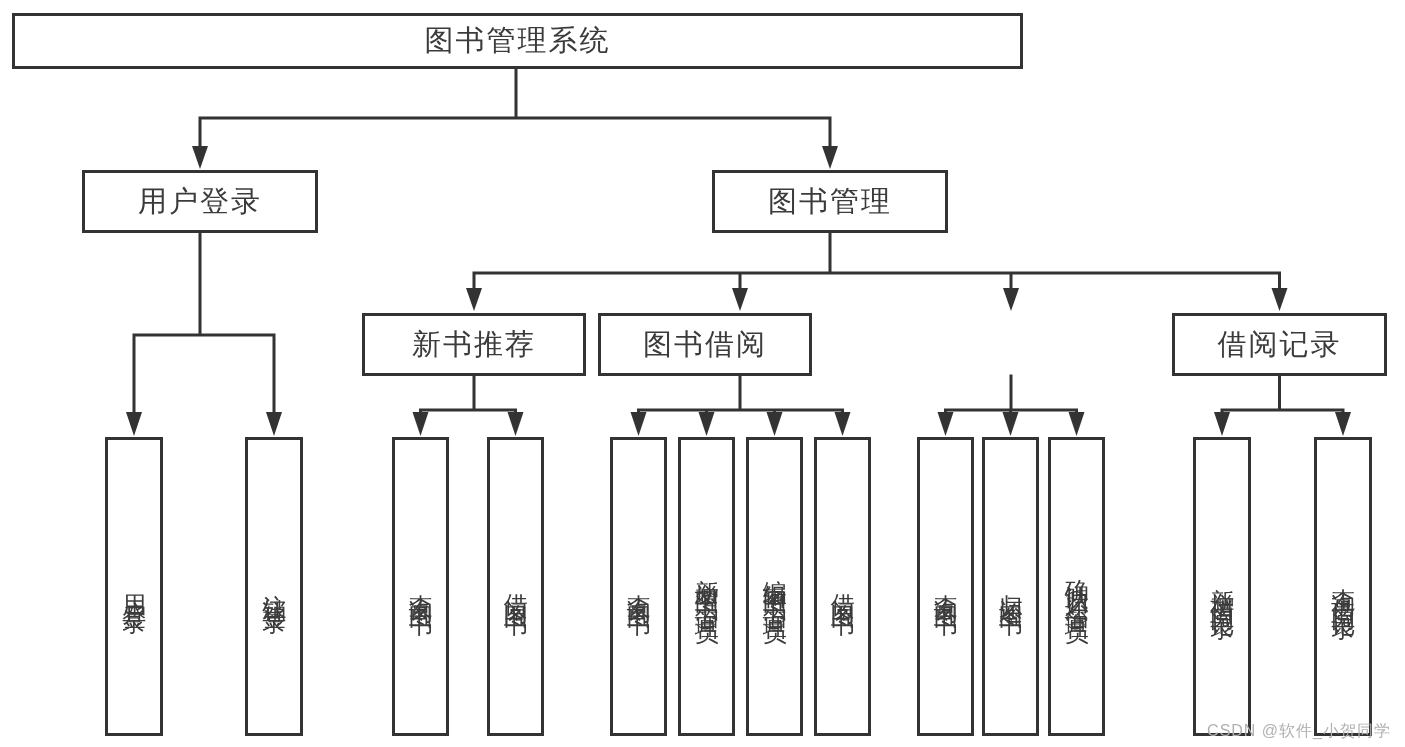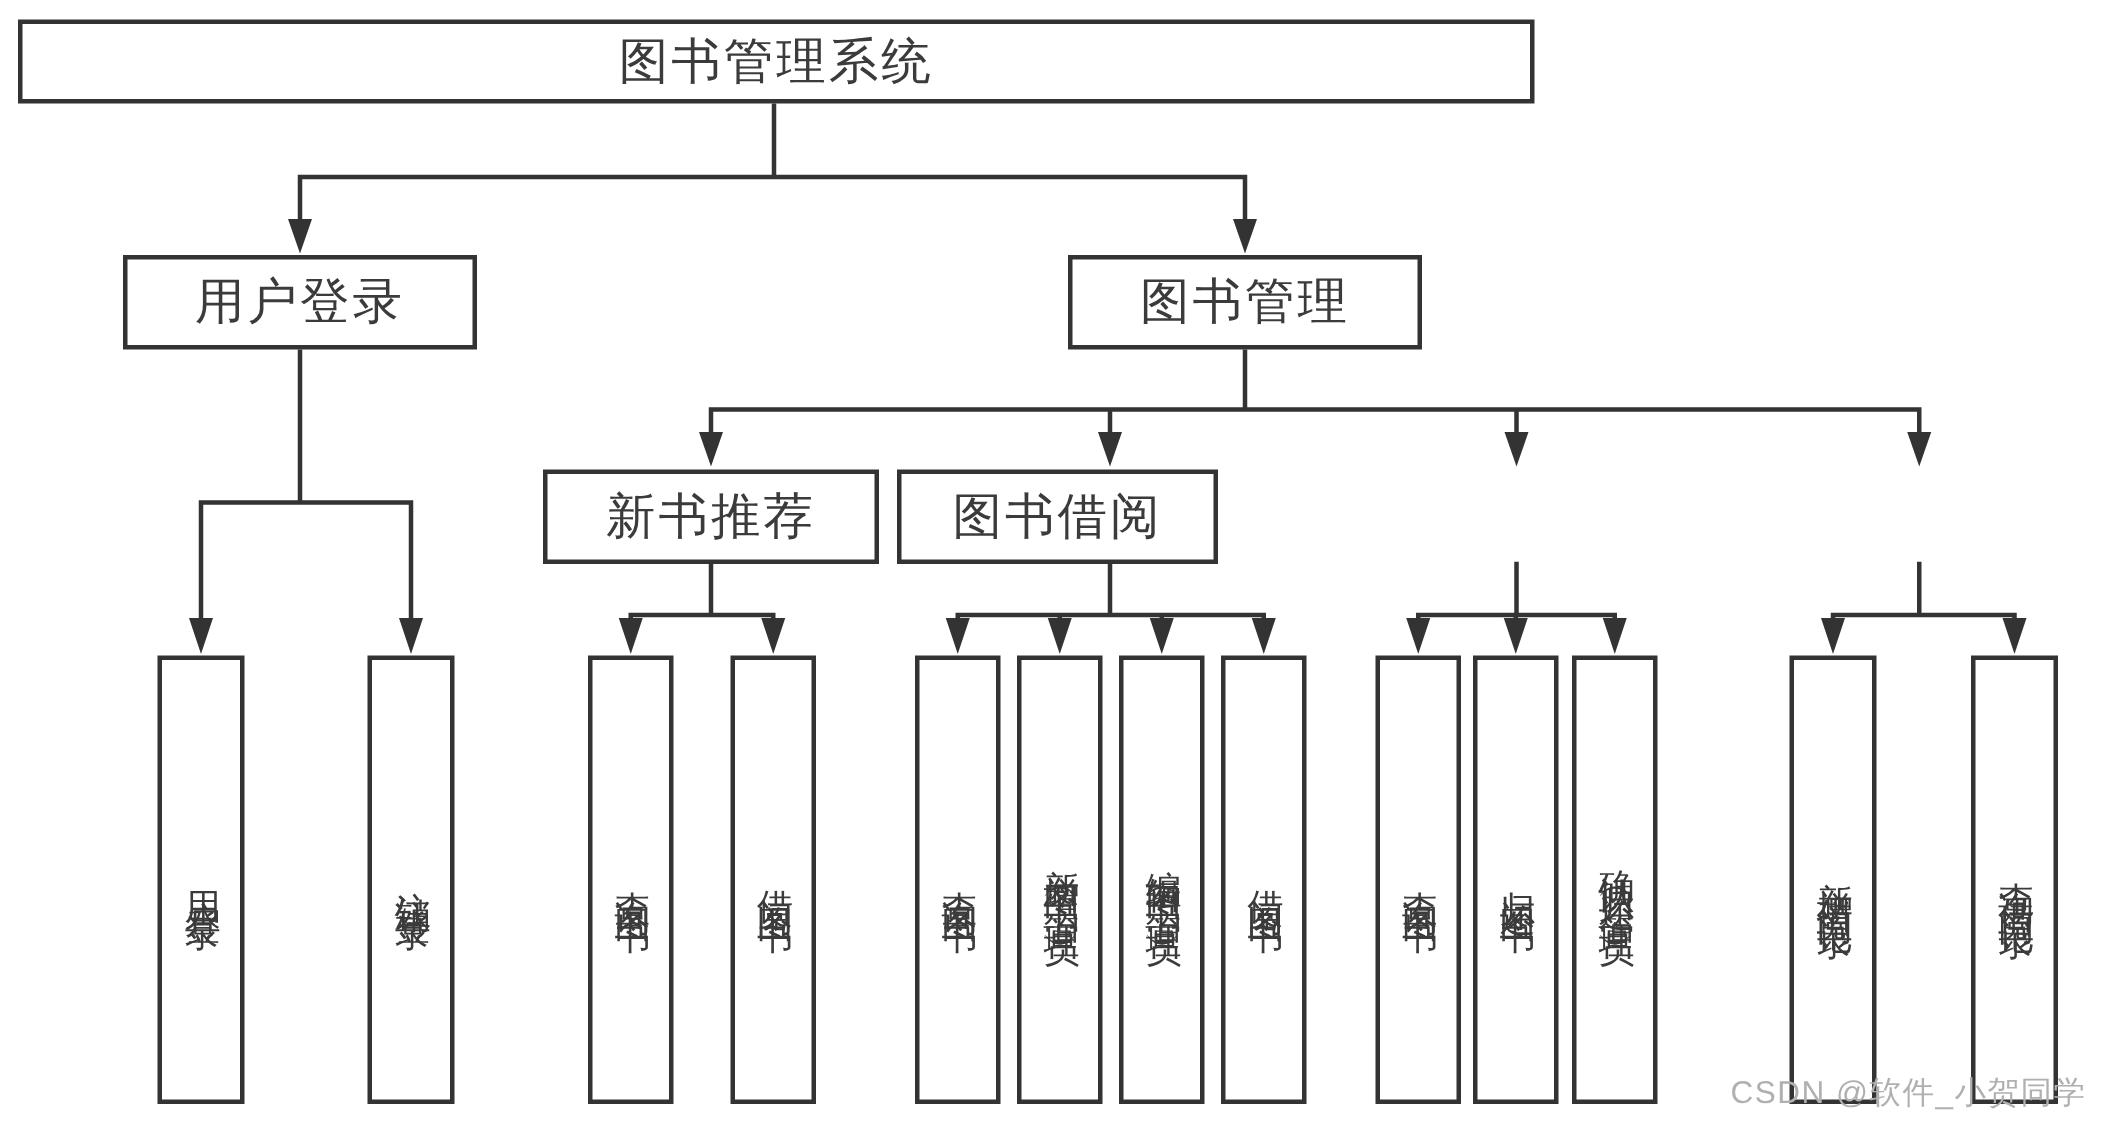--- a/index.html
+++ b/index.html
@@ -11,30 +11,30 @@
   }
   .stage{position:absolute;left:0;top:0;width:1405px;height:747px;}
   svg.connectors{position:absolute;left:0;top:0;z-index:1;}
   .node{
     position:absolute;box-sizing:border-box;
     border:3px solid #333333;background:#ffffff;
     display:flex;align-items:center;justify-content:center;
     color:#3b3b3b;z-index:2;
   }
   .h-node span{
-    font-size:33px;letter-spacing:2px;white-space:nowrap;
+    font-size:29px;letter-spacing:2px;white-space:nowrap;
   }
   .v-node .vtext{
     writing-mode:vertical-rl;text-orientation:mixed;
     font-size:24px;letter-spacing:6px;line-height:1.1;
     white-space:nowrap;
   }
   .watermark{
     position:absolute;right:14px;bottom:5px;z-index:3;
-    font-size:21px;color:#b0b0b0;letter-spacing:1px;white-space:nowrap;text-align:center;
+    font-size:16px;color:#b0b0b0;letter-spacing:1px;white-space:nowrap;text-align:center;
   }
 </style>
 </head>
 <body>
 
 <div class="stage">
 
   <svg class="connectors" width="1405" height="747" viewBox="0 0 1405 747">
     <g stroke="#333333" stroke-width="3" fill="none" stroke-linecap="square">
 
@@ -88,20 +88,23 @@
   <div class="node h-node" style="left:362px;top:313px;width:224px;height:63px">
     <span>新书推荐</span>
   </div>
 
   <div class="node h-node" style="left:712px;top:170px;width:236px;height:63px">
     <span>图书管理</span>
   </div>
   <div class="node h-node" style="left:598px;top:313px;width:214px;height:63px">
     <span>图书借阅</span>
   </div>
+  <div class="node h-node" style="left:1172px;top:313px;width:215px;height:63px">
+    <span>借阅记录</span>
+  </div>
 
   <div class="node v-node" style="left:105px;top:437px;width:58px;height:299px">
     <span class="vtext">用户登录</span>
   </div>
   <div class="node v-node" style="left:245px;top:437px;width:58px;height:299px">
     <span class="vtext">注销登录</span>
   </div>
 
   <div class="node v-node" style="left:392px;top:437px;width:57px;height:299px">
     <span class="vtext">查询图书</span>

